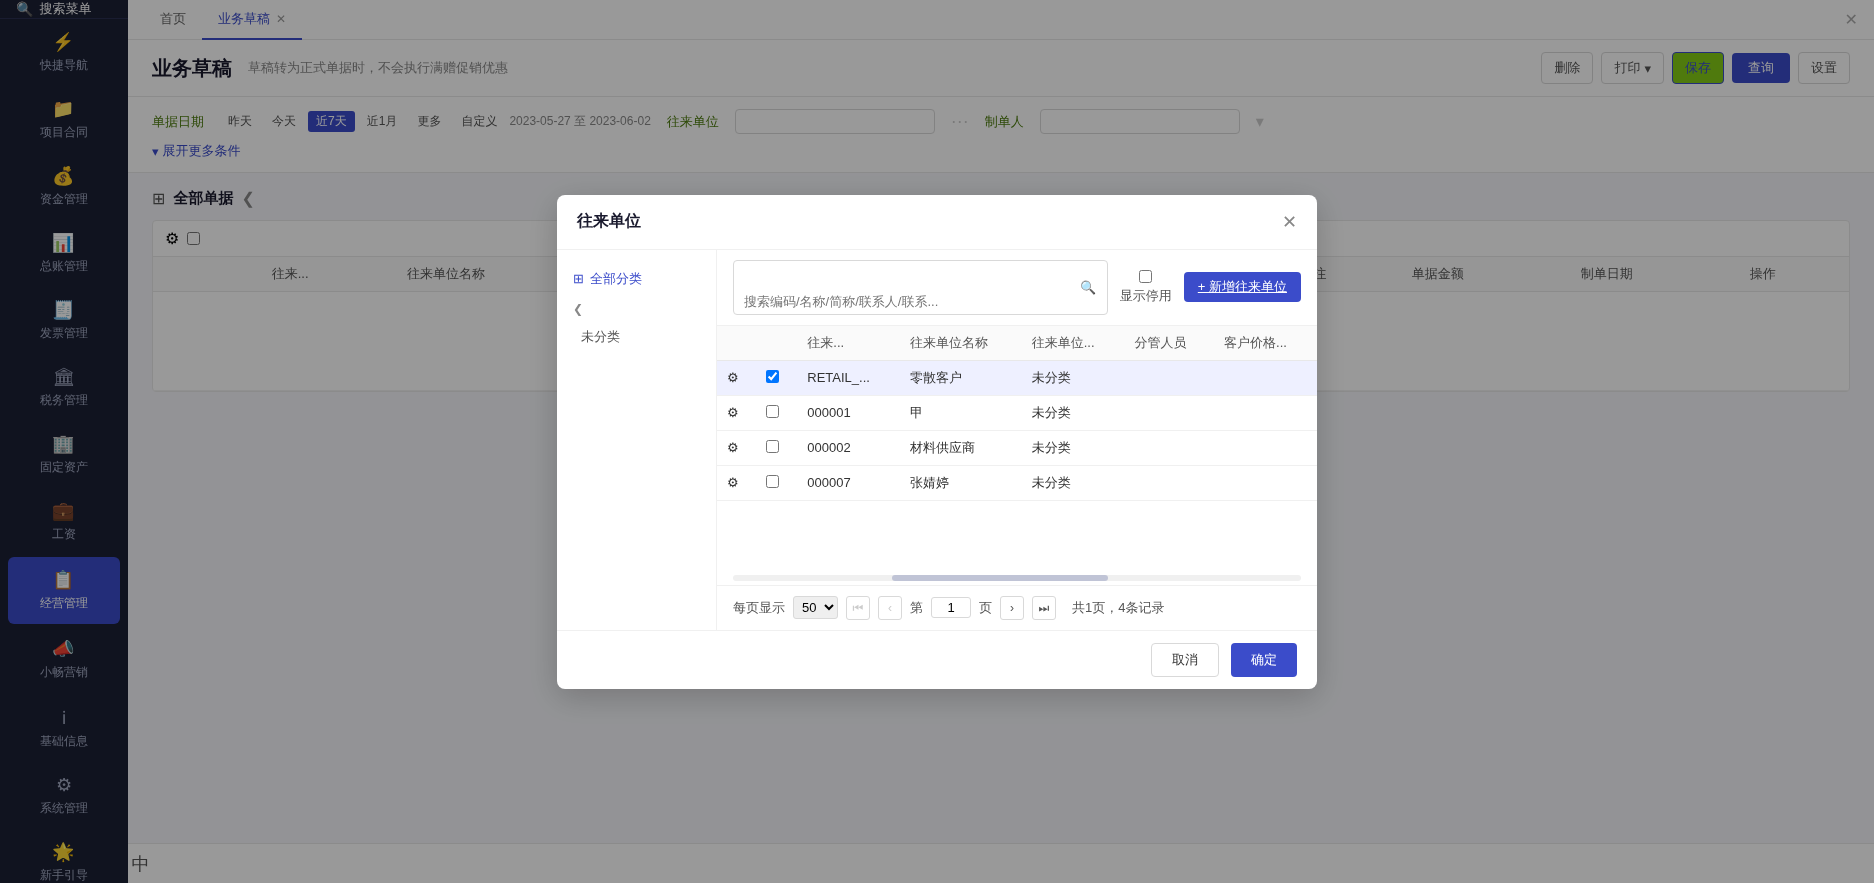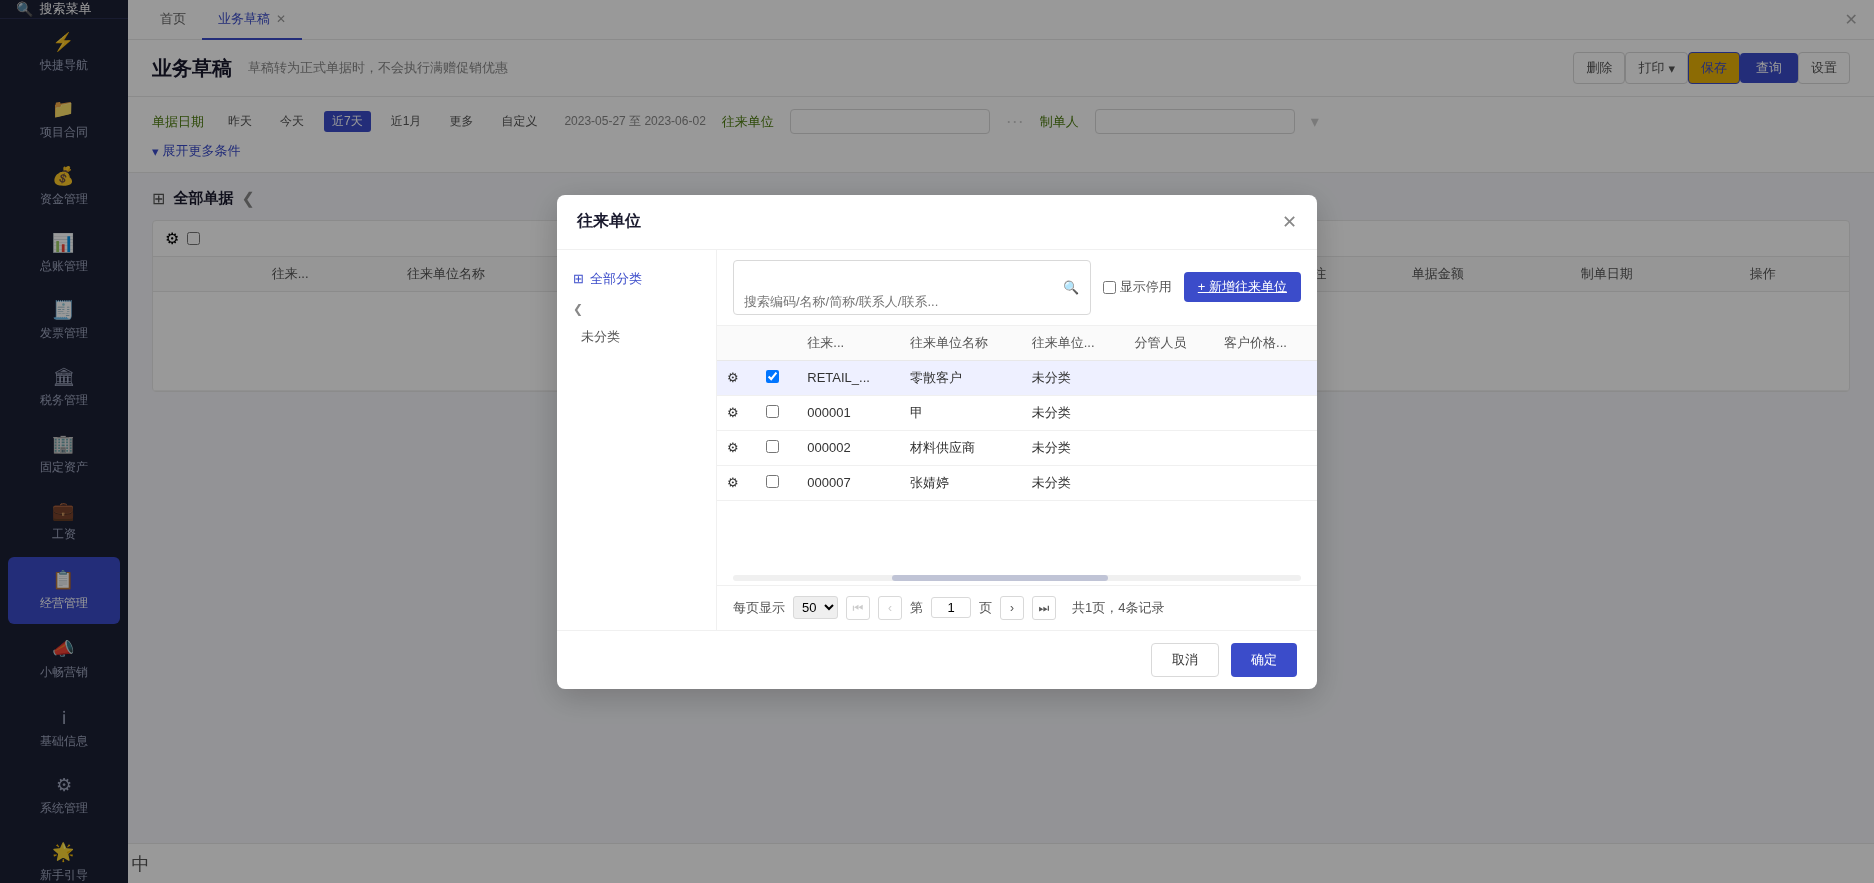--- a/index.html
+++ b/index.html
@@ -41,35 +41,35 @@
       background: #f5f6fa; overflow: auto;
     }
 
     
     .page-header {
       background: #fff; padding: 12px 24px; border-bottom: 1px solid #e8e8e8;
       display: flex; align-items: center; gap: 16px;
     }
     .page-title { font-size: 20px; font-weight: 600; color: #1a1a2e; }
     .page-subtitle { font-size: 13px; color: #888; }
-    .page-header-actions { margin-left: auto; display: flex; align-items: center; }
+    .page-header-actions { margin-left: auto; display: flex; gap: 8px; align-items: center; }
     .btn-icon { padding: 6px 12px; font-size: 13px; color: #555; cursor: pointer; display: flex; align-items: center; gap: 4px; border: 1px solid #d9d9d9; border-radius: 4px; background: #fff; }
     .btn-primary { padding: 6px 16px; font-size: 13px; color: #fff; background: #3b4cca; border: none; border-radius: 4px; cursor: pointer; }
-    .btn-save { padding: 6px 12px; font-size: 13px; color: #3b4cca; background: #eab308; border: 1px solid #3b4cca; border-radius: 4px; cursor: pointer; }
+    .btn-save { padding: 6px 12px; font-size: 13px; color: #3b4cca; background: #84cc16; border: 1px solid #3b4cca; border-radius: 4px; cursor: pointer; }
 
     
     .filter-area {
       background: #fff; padding: 12px 24px; border-bottom: 1px solid #e8e8e8;
     }
     .filter-row { display: flex; align-items: center; gap: 16px; flex-wrap: wrap; }
     .filter-label { font-size: 13px; color: #4d7c0f; white-space: nowrap; }
-    .filter-date-btns { display: flex; gap: 12px; align-items: center; }
+    .filter-date-btns { display: flex; gap: 4px; align-items: center; }
     .date-btn { padding: 2px 8px; font-size: 12px; color: #555; cursor: pointer; border-radius: 3px; }
     .date-btn.active { background: #3b4cca; color: #fff; border-radius: 3px; }
-    .date-range { font-size: 12px; color: #888; margin-left: 7px; }
+    .date-range { font-size: 12px; color: #888; margin-left: 0; }
     .filter-input { border: 1px solid #d9d9d9; border-radius: 4px; padding: 4px 8px; font-size: 13px; width: 200px; }
     .expand-btn { color: #3b4cca; font-size: 13px; cursor: pointer; display: flex; align-items: center; gap: 4px; }
 
     
     .list-area { padding: 16px 24px; }
     .list-header { display: flex; align-items: center; gap: 8px; margin-bottom: 12px; }
     .list-title { font-size: 15px; font-weight: 600; color: #1a1a2e; }
     .collapse-btn { color: #888; cursor: pointer; }
 
     
@@ -111,21 +111,21 @@
     
     .modal-main { flex: 1; display: flex; flex-direction: column; overflow: hidden; }
     .modal-toolbar {
       padding: 10px 16px; display: flex; align-items: center; gap: 12px; border-bottom: 1px solid #f0f0f0;
     }
     .modal-search {
       flex: 1; border: 1px solid #d9d9d9; border-radius: 4px; padding: 5px 10px; font-size: 13px;
       display: flex; align-items: center; gap: 6px;
     }
     .modal-search input { border: none; outline: none; flex: 1; font-size: 13px; }
-    .modal-checkbox-label { display: flex; align-items: center; gap: 4px; font-size: 13px; color: #555; cursor: pointer; }
+    .modal-checkbox-label { display: flex; align-items: center; gap: 4px; font-size: 13px; color: #555; cursor: pointer; flex-direction: column; }
     .btn-add { padding: 6px 14px; background: #3b4cca; color: #fff; border: none; border-radius: 4px; font-size: 13px; cursor: pointer; white-space: nowrap; text-decoration: underline; }
 
     
     .modal-table-wrapper { flex: 1; overflow: auto; }
     .modal-table { width: 100%; border-collapse: collapse; font-size: 13px; }
     .modal-table th {
       background: #fafafa; padding: 8px 10px; text-align: left; color: #555;
       font-weight: 500; border-bottom: 1px solid #e8e8e8; white-space: nowrap; position: sticky; top: 0;
     }
     .modal-table td { padding: 8px 10px; border-bottom: 1px solid #f0f0f0; color: #333; white-space: nowrap; }

